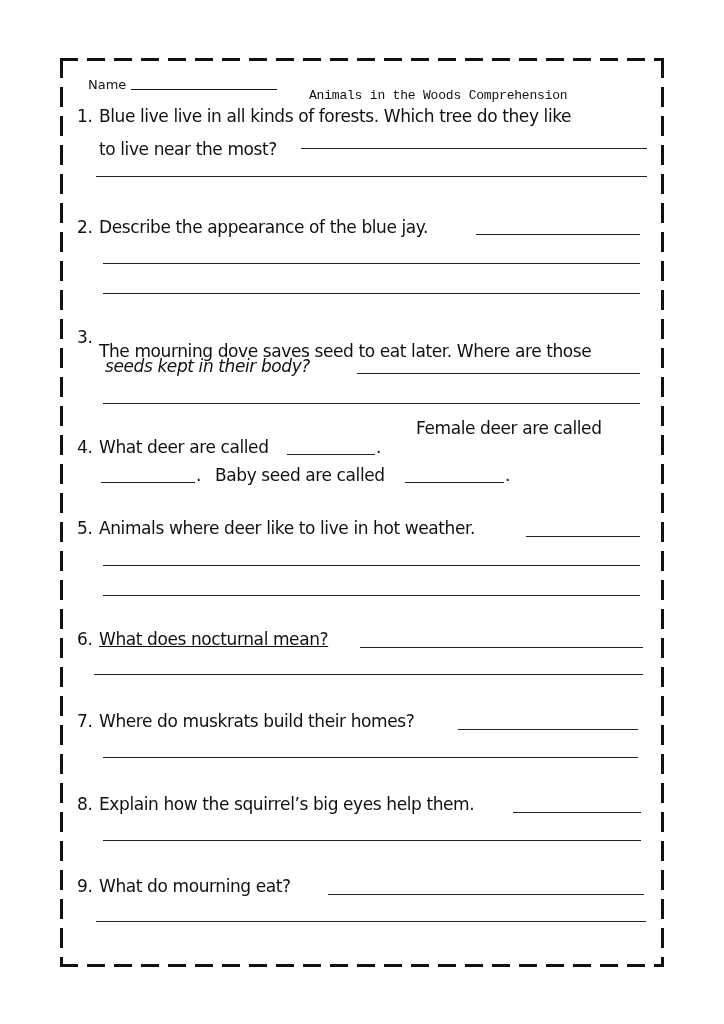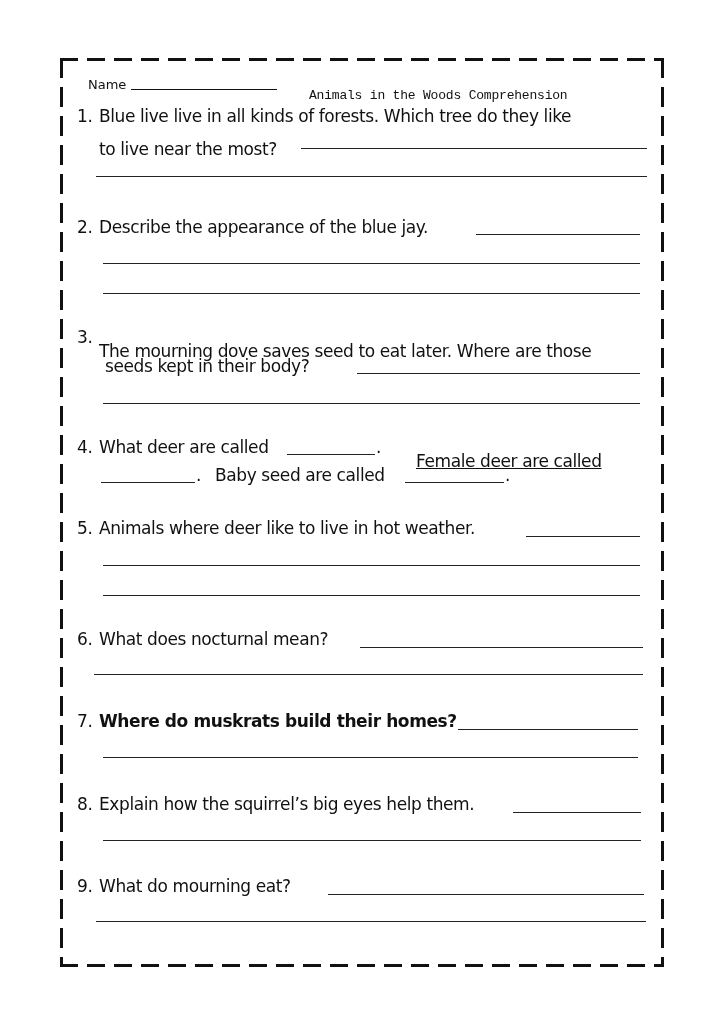--- a/index.html
+++ b/index.html
@@ -88,48 +88,48 @@
 <div class="line" style="left:96px; top:176px; width:551px;"></div>
 
 <span class="abs q" style="left:77px; top:217px;">2.</span>
 <span class="abs q" style="left:99px; top:217px;">Describe the appearance of the blue jay.</span>
 <div class="line" style="left:476px; top:234px; width:164px;"></div>
 <div class="line" style="left:103px; top:263px; width:537px;"></div>
 <div class="line" style="left:103px; top:293px; width:537px;"></div>
 
 <span class="abs q" style="left:77px; top:327px;">3.</span>
 <span class="abs q" style="left:99px; top:341px;">The mourning dove saves seed to eat later. Where are those</span>
-<span class="abs q" style="left:105px; top:356px;">seeds kept in their body?</span>
+<span class="abs q" style="left:105px; top:356px;font-style:italic;">seeds kept in their body?</span>
 <div class="line" style="left:357px; top:373px; width:283px;"></div>
 <div class="line" style="left:103px; top:403px; width:537px;"></div>
 
 <span class="abs q" style="left:77px; top:437px;">4.</span>
 <span class="abs q" style="left:99px; top:437px;">What deer are called</span>
 <div class="line" style="left:287px; top:454px; width:88px;"></div>
 <span class="abs q" style="left:376px; top:437px;">.</span>
-<span class="abs q" style="left:416px; top:451px;text-decoration:underline;">Female deer are called</span>
+<span class="abs q" style="left:416px; top:418px;">Female deer are called</span>
 <div class="line" style="left:101px; top:482px; width:94px;"></div>
 <span class="abs q" style="left:196px; top:465px;">.</span>
 <span class="abs q" style="left:215px; top:465px;">Baby seed are called</span>
 <div class="line" style="left:405px; top:482px; width:99px;"></div>
 <span class="abs q" style="left:505px; top:465px;">.</span>
 
 <span class="abs q" style="left:77px; top:518px;">5.</span>
 <span class="abs q" style="left:99px; top:518px;">Animals where deer like to live in hot weather.</span>
 <div class="line" style="left:526px; top:536px; width:114px;"></div>
 <div class="line" style="left:103px; top:565px; width:537px;"></div>
 <div class="line" style="left:103px; top:595px; width:537px;"></div>
 
 <span class="abs q" style="left:77px; top:629px;">6.</span>
-<span class="abs q" style="left:99px; top:629px;">What does nocturnal mean?</span>
+<span class="abs q" style="left:99px; top:629px;text-decoration:underline;">What does nocturnal mean?</span>
 <div class="line" style="left:360px; top:647px; width:283px;"></div>
 <div class="line" style="left:94px; top:674px; width:549px;"></div>
 
 <span class="abs q" style="left:77px; top:711px;">7.</span>
-<span class="abs q" style="left:99px; top:711px;font-weight:bold;">Where do muskrats build their homes?</span>
+<span class="abs q" style="left:99px; top:711px;">Where do muskrats build their homes?</span>
 <div class="line" style="left:458px; top:729px; width:180px;"></div>
 <div class="line" style="left:103px; top:757px; width:535px;"></div>
 
 <span class="abs q" style="left:77px; top:794px;">8.</span>
 <span class="abs q" style="left:99px; top:794px;">Explain how the squirrel’s big eyes help them.</span>
 <div class="line" style="left:513px; top:812px; width:128px;"></div>
 <div class="line" style="left:103px; top:840px; width:538px;"></div>
 
 <span class="abs q" style="left:77px; top:876px;">9.</span>
 <span class="abs q" style="left:99px; top:876px;">What do mourning eat?</span>

